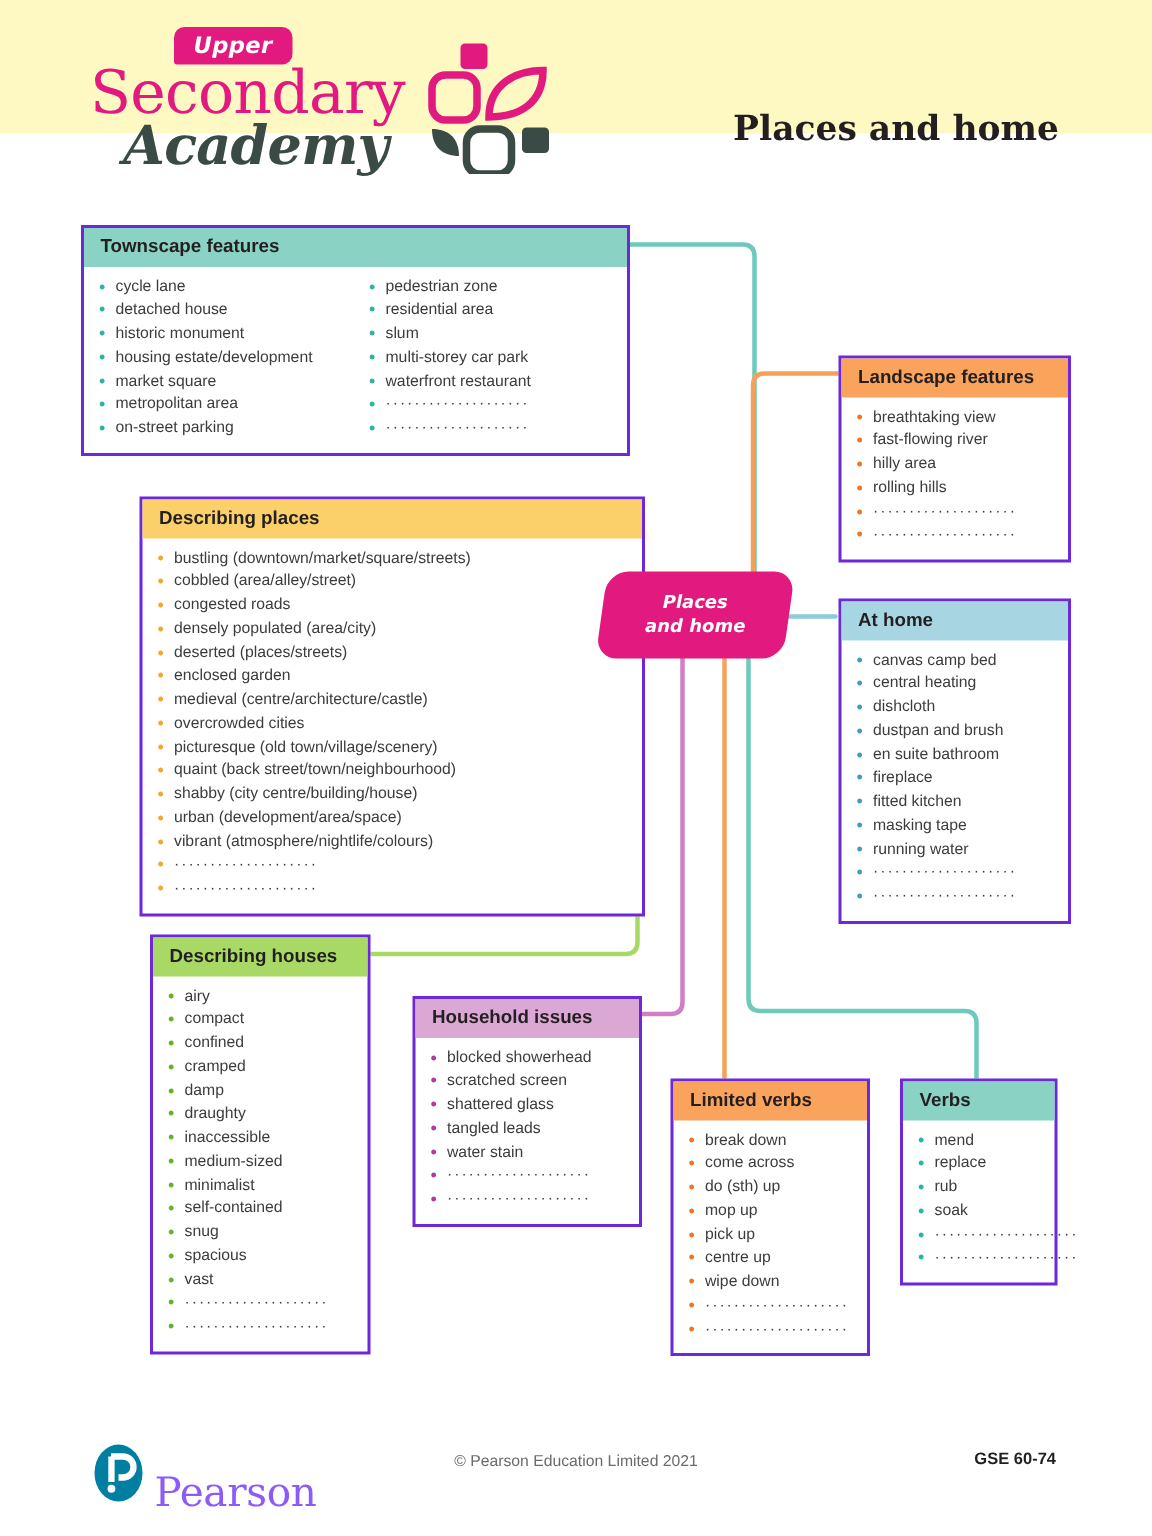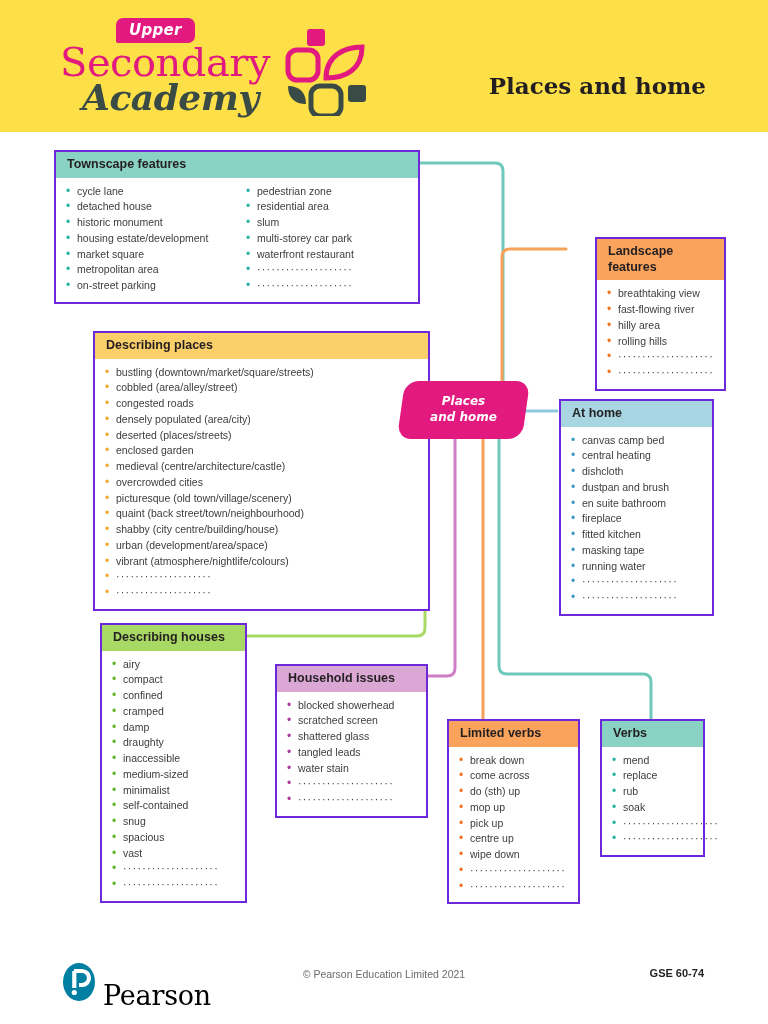--- a/index.html
+++ b/index.html
@@ -6,22 +6,22 @@
   html,body { width:768px; height:1024px; }
   body {
     font-family: "Liberation Sans", sans-serif;
     background:#ffffff;
     position:relative;
     overflow:hidden;
   }
 
   
   .header {
-    position:absolute; left:0; top:0; width:768px; height:132px;
-    background:#fde047;
+    position:absolute; left:0; top:0; width:768px; height:89px;
+    background:#fef9c3;
   }
   .logo { position:absolute; left:60px; top:14px; width:260px; height:100px; }
   .logo-upper {
     position:absolute; left:56px; top:4px;
     background:#e2197e; color:#ffffff;
     font-family:"DejaVu Sans", sans-serif;
     font-weight:bold; font-style:italic; font-size:15px;
     padding:3px 13px 4px 13px;
     border-radius:7px 7px 7px 2px;
     letter-spacing:0.3px;
@@ -105,21 +105,21 @@
     align-items:center; justify-content:center;
     color:#ffffff; font-weight:bold; font-style:italic;
     font-size:12px; line-height:1.32; text-align:center;
     font-family:"DejaVu Sans", sans-serif;
   }
 
   
   .footer { position:absolute; left:0; top:930px; width:768px; height:94px; }
   .pearson-logo { position:absolute; left:62px; top:22px; display:flex; align-items:center; gap:7px; }
   .pearson-word {
-    font-family:"DejaVu Serif", serif; font-size:27px; color:#000000; letter-spacing:-0.2px;margin-top:28px;
+    font-family:"DejaVu Serif", serif; font-size:27px; color:#8b5cf6; letter-spacing:-0.2px;margin-top:28px;
   }
   .footer-copy {
     position:absolute; left:0; right:0; top:38px; text-align:center;
     font-size:10.5px; color:#6b6b6b;
   }
   .footer-gse {
     position:absolute; right:64px; top:37px;
     font-size:11px; font-weight:bold; color:#231f20;
   }
 </style>
@@ -204,21 +204,21 @@
       <li>quaint (back street/town/neighbourhood)</li>
       <li>shabby (city centre/building/house)</li>
       <li>urban (development/area/space)</li>
       <li>vibrant (atmosphere/nightlife/colours)</li>
       <li class="blank">····················</li>
       <li class="blank">····················</li>
     </ul>
   </div>
 </div>
 
-<div class="card t-orange" style="left:559px; top:237px; width:131px;margin-left:36px;">
+<div class="card t-orange" style="left:559px; top:237px; width:155px;">
   <div class="card-head">Landscape features</div>
   <div class="card-body">
     <ul class="items">
       <li>breathtaking view</li>
       <li>fast-flowing river</li>
       <li>hilly area</li>
       <li>rolling hills</li>
       <li class="blank">····················</li>
       <li class="blank">····················</li>
     </ul>

